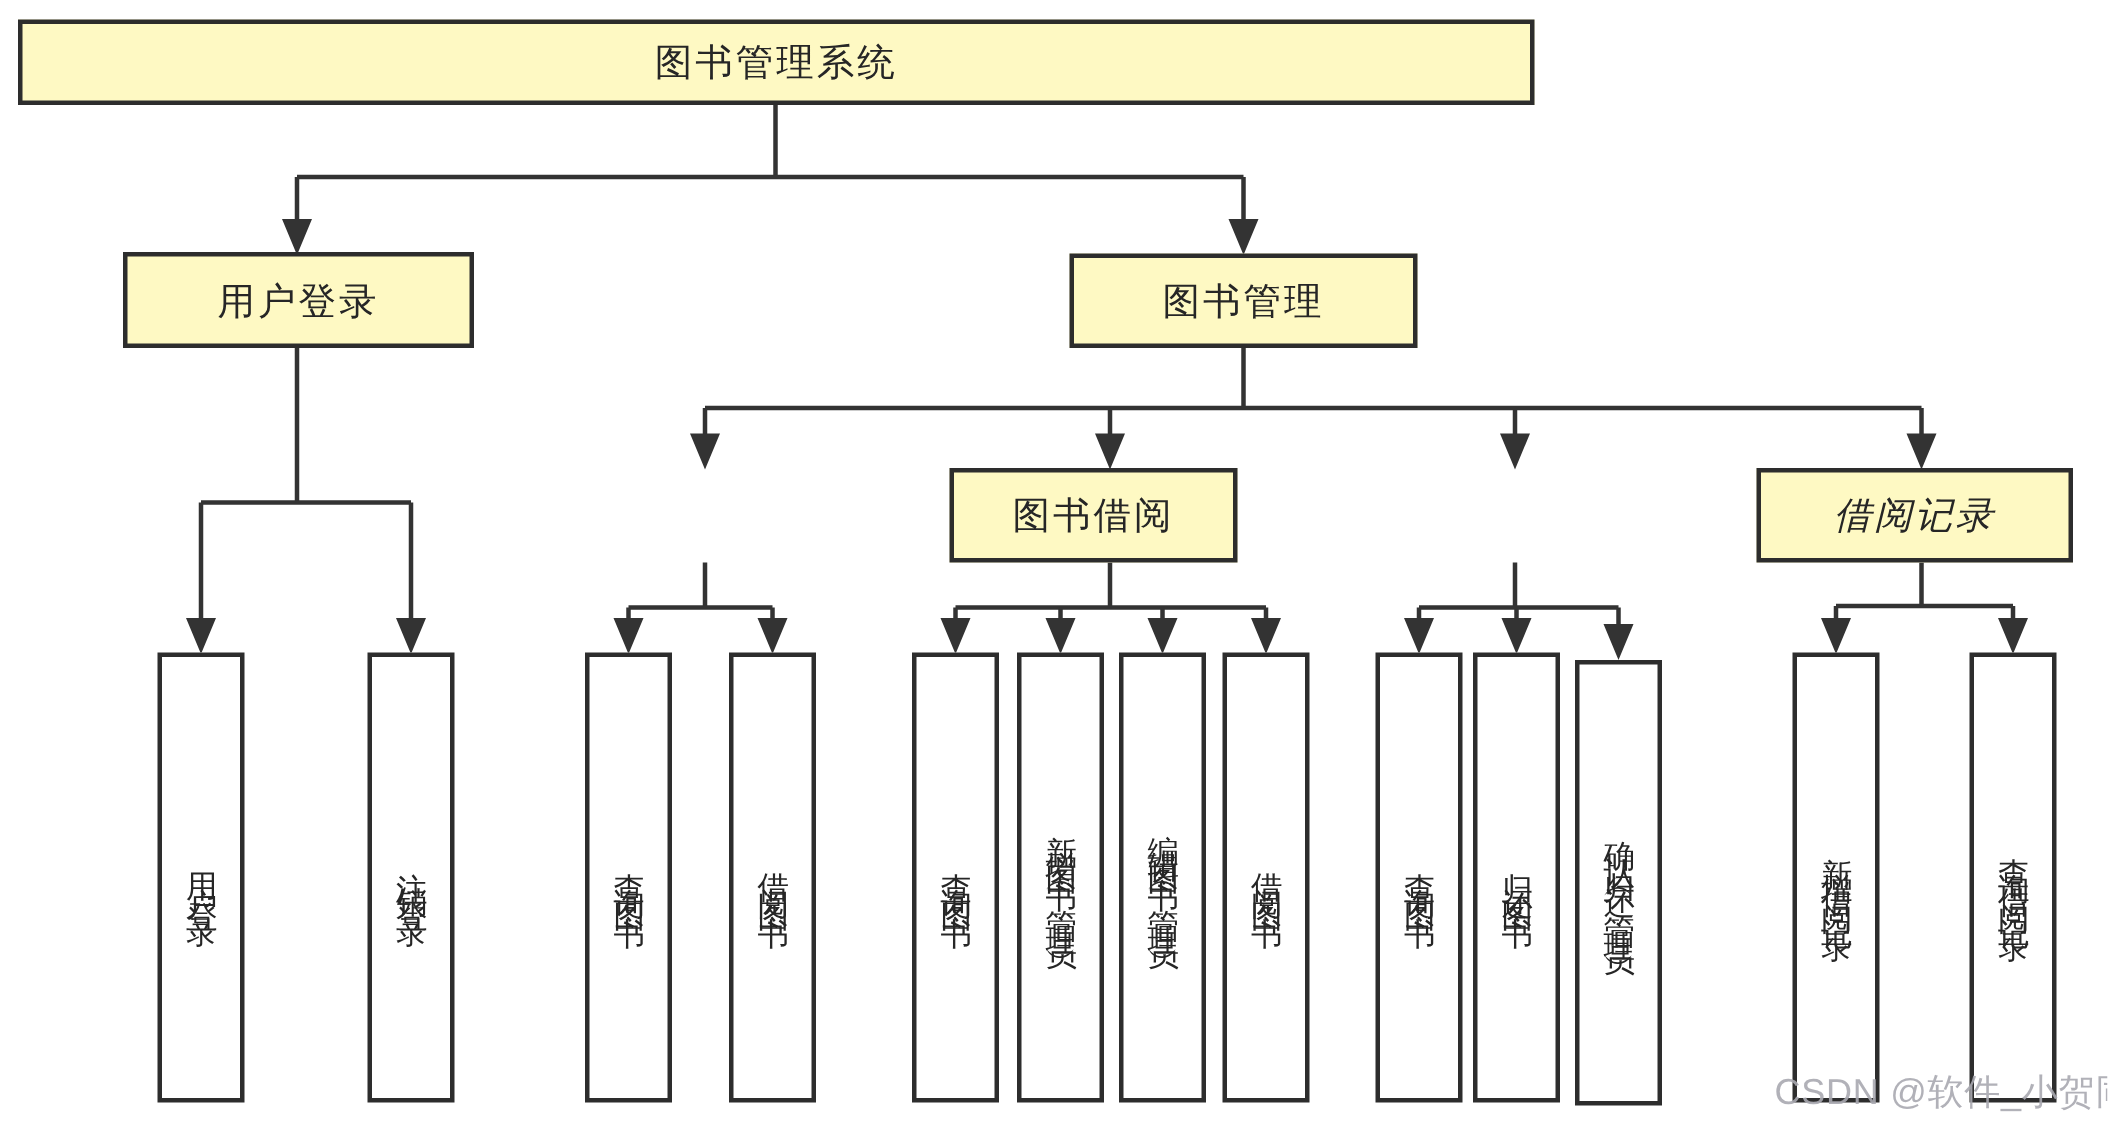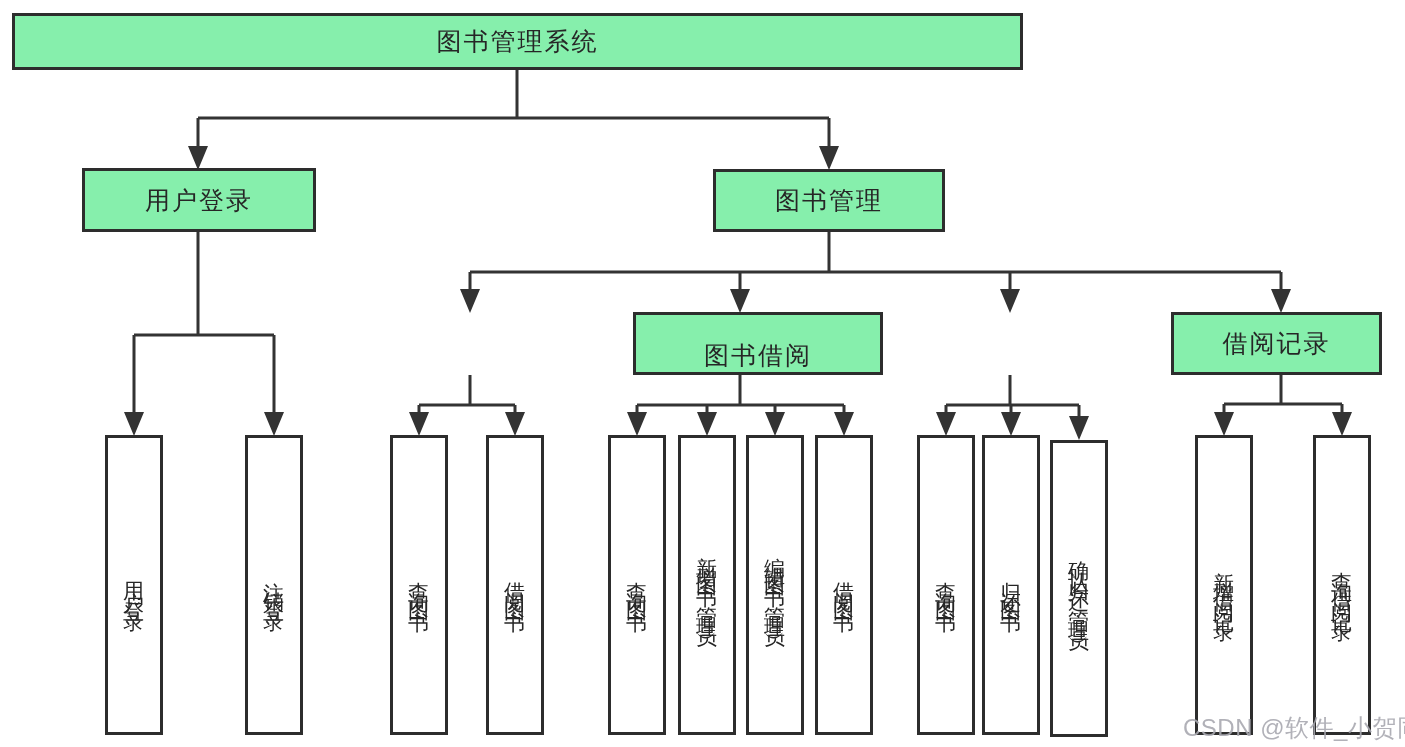--- a/index.html
+++ b/index.html
@@ -13,37 +13,37 @@
   }
   .connectors {
     position: absolute;
     left: 0; top: 0;
     width: 1405px; height: 747px;
   }
   .node {
     position: absolute;
     box-sizing: border-box;
     border: 3px solid #2d2d2d;
-    background: #86efac;
+    background: #fef9c3;
     display: flex;
     align-items: center;
     justify-content: center;
     color: #262626;
     font-size: 25px;
     letter-spacing: 2px;
     white-space: nowrap;
     z-index: 2;
   }
   .node.root  { left: 12px;   top: 13px;  width: 1011px; height: 57px; }
   .node.l2-0  { left: 82px;   top: 168px; width: 234px;  height: 64px; }
   .node.l2-1  { left: 713px;  top: 169px; width: 232px;  height: 63px; }
   .node.l3-0  { left: 362px;  top: 312px; width: 215px;  height: 63px; }
-  .node.l3-1  { left: 633px;  top: 312px; width: 250px;  height: 63px; align-items: flex-end; }
+  .node.l3-1  { left: 633px;  top: 312px; width: 192px;  height: 63px; }
   .node.l3-2  { left: 902px;  top: 312px; width: 216px;  height: 63px; }
-  .node.l3-3  { left: 1171px; top: 312px; width: 211px;  height: 63px; }
+  .node.l3-3  { left: 1171px; top: 312px; width: 211px;  height: 63px; font-style: italic; }
   .leaf {
     position: absolute;
     box-sizing: border-box;
     top: 435px;
     width: 58px;
     height: 300px;
     border: 3px solid #2d2d2d;
     background: #ffffff;
     display: flex;
     align-items: center;

